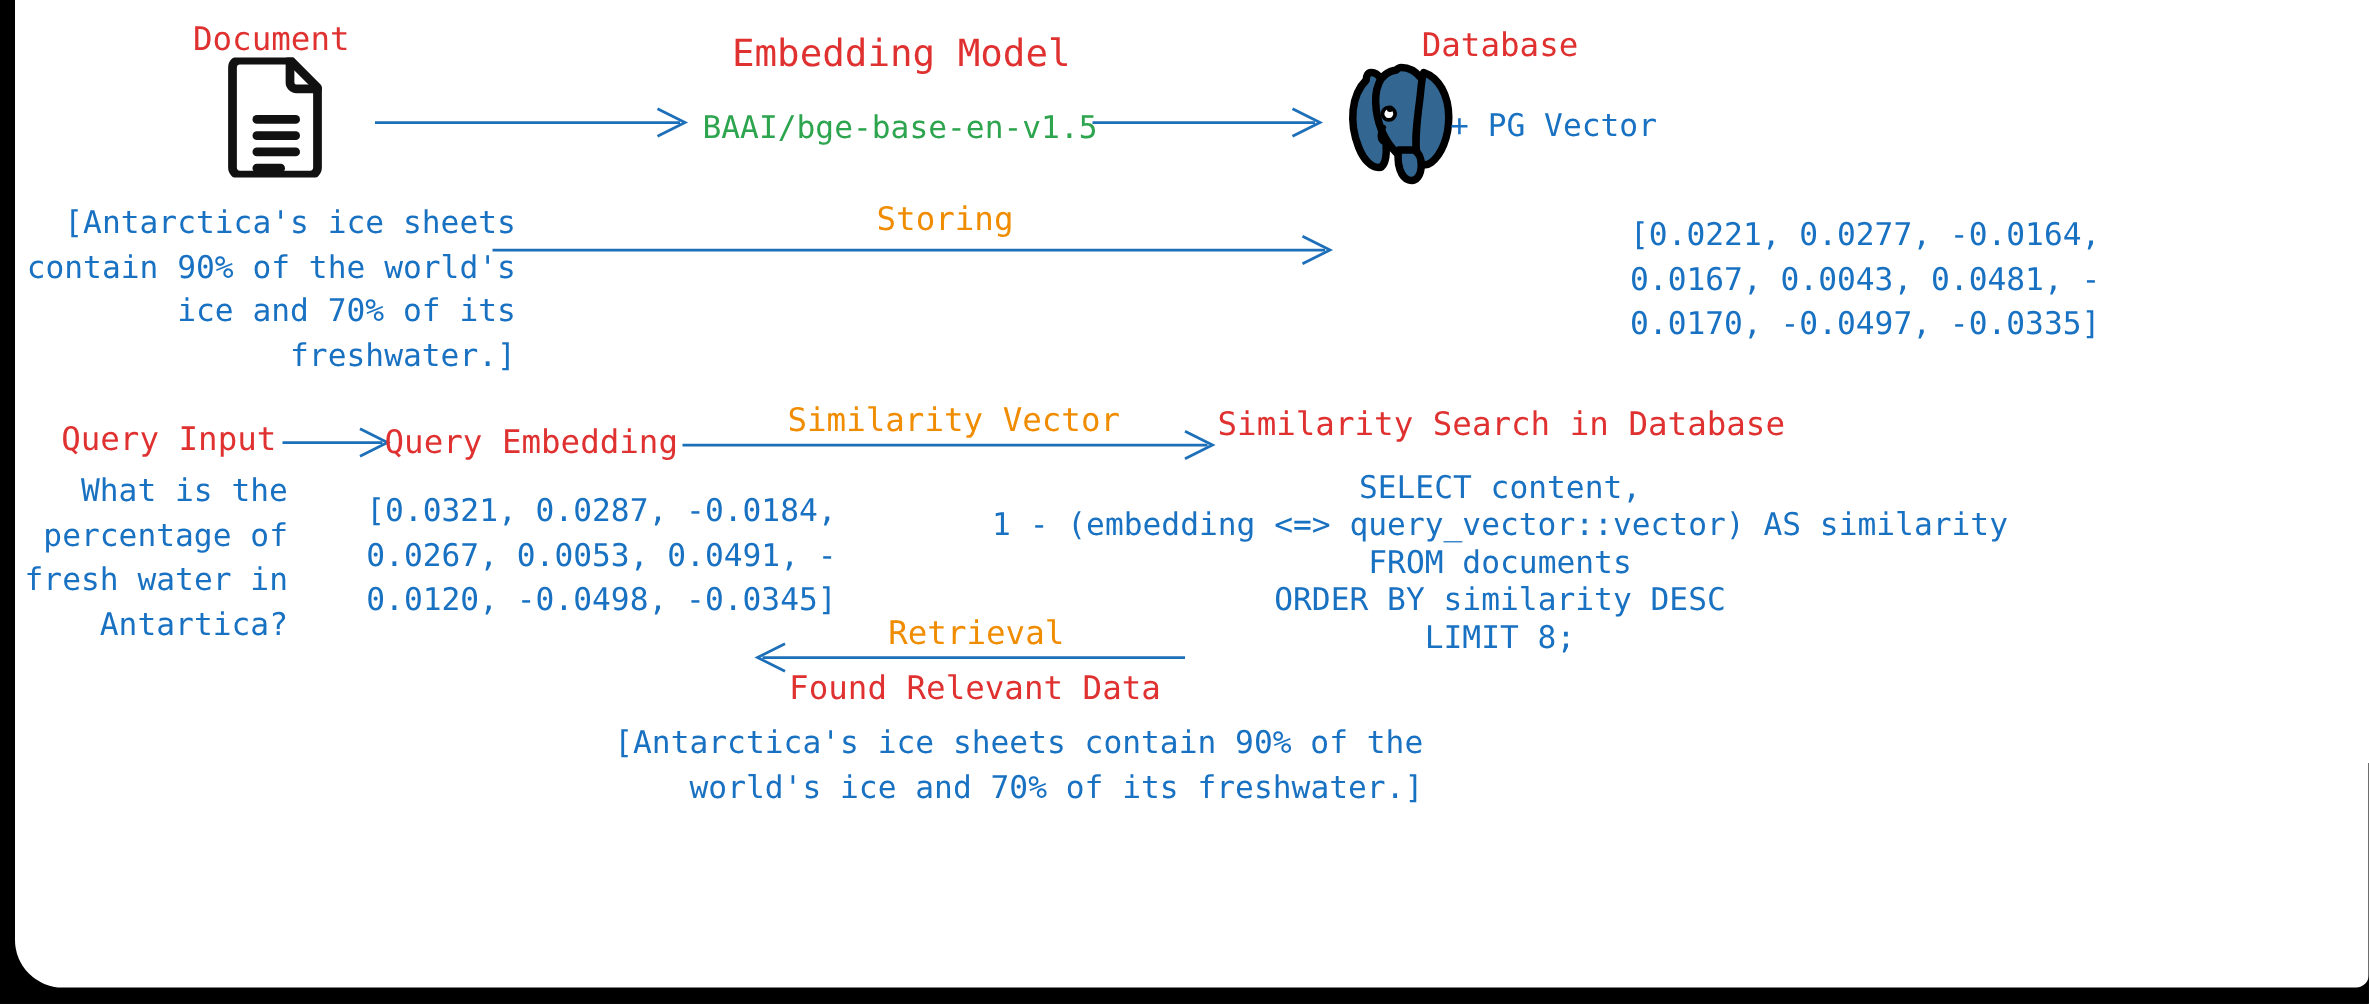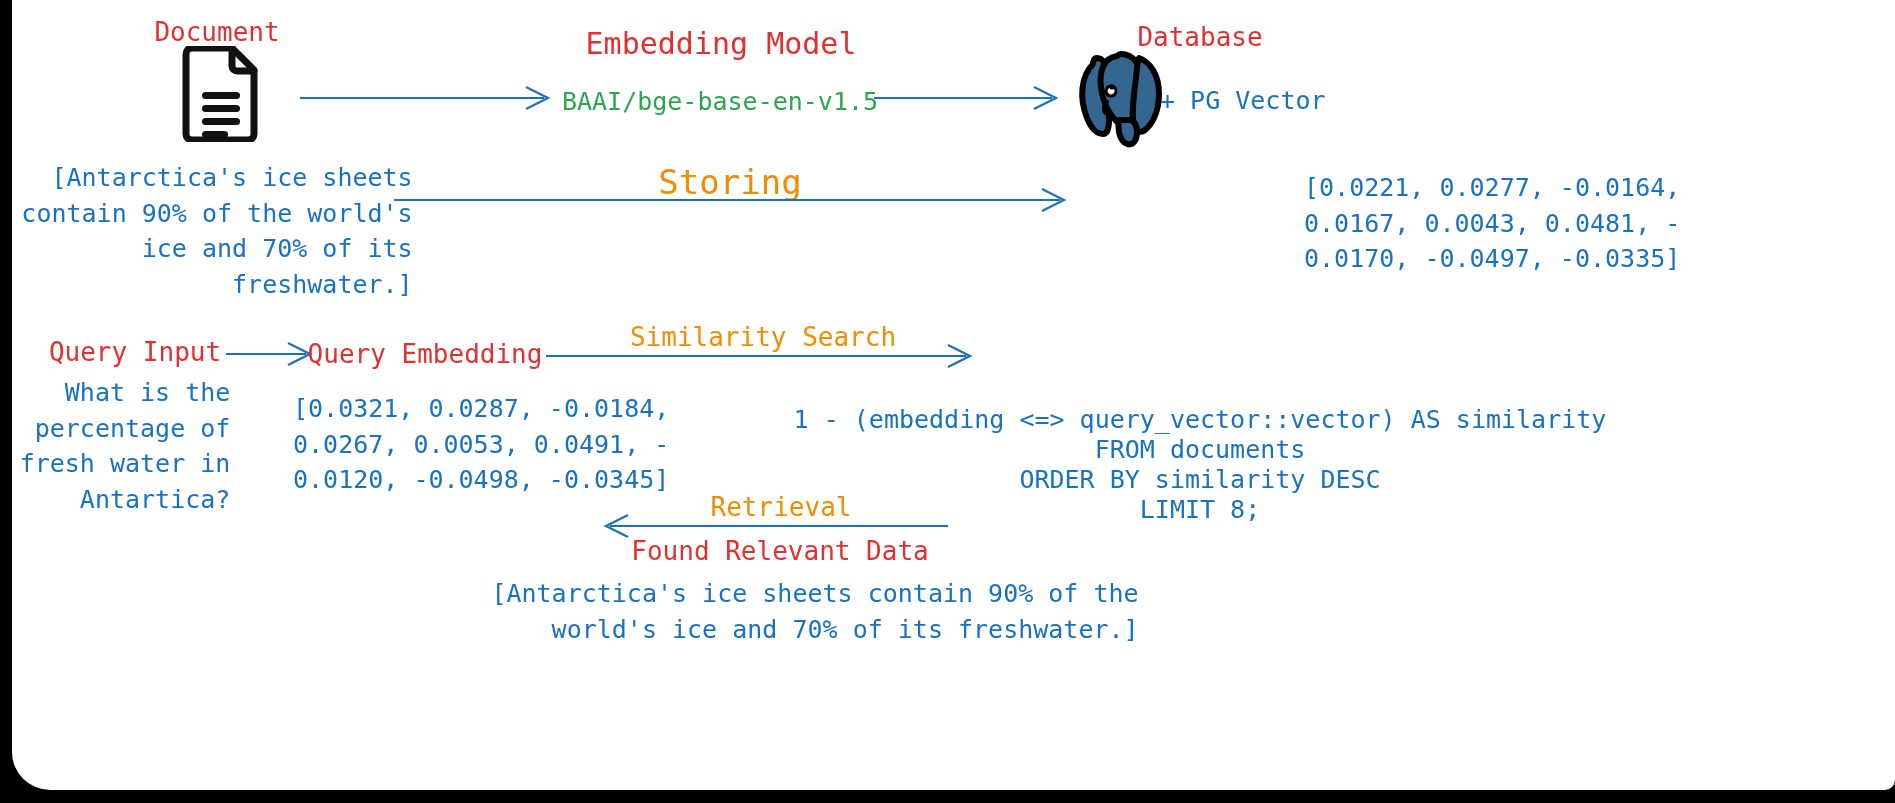--- a/index.html
+++ b/index.html
@@ -103,21 +103,21 @@
       </svg>
     </div>
 
     <div class="txt lft blue" style="left:1148px; top:83px; font-size:25px;">+ PG Vector</div>
 
     <div class="txt ctr blue" style="left:205px; top:160px; font-size:25px;">[Antarctica's ice sheets
 contain 90% of the world's
 ice and 70% of its
 freshwater.]</div>
 
-    <div class="txt ctr orange" style="left:718px; top:158px; font-size:34px;">Storing</div>
+    <div class="txt ctr orange" style="left:744px; top:158px; font-size:26px;">Storing</div>
 
     <div class="arrow" style="left:382px; top:186px;">
       <svg width="678" height="26" viewBox="0 0 678 26">
         <line x1="0" y1="14" x2="666" y2="14" stroke="#1c6fb8" stroke-width="2.2"></line>
         <polyline points="648,3 670,14 648,25" fill="none" stroke="#1c6fb8" stroke-width="2.2"></polyline>
       </svg>
     </div>
 
     <div class="txt lft blue" style="left:1292px; top:170px; font-size:25px;">[0.0221, 0.0277, -0.0164,
 0.0167, 0.0043, 0.0481, -
@@ -127,39 +127,41 @@
 
     <div class="arrow" style="left:214px; top:340px;">
       <svg width="92" height="26" viewBox="0 0 92 26">
         <line x1="0" y1="14" x2="80" y2="14" stroke="#1c6fb8" stroke-width="2.2"></line>
         <polyline points="62,3 84,14 62,25" fill="none" stroke="#1c6fb8" stroke-width="2.2"></polyline>
       </svg>
     </div>
 
     <div class="txt ctr red" style="left:413px; top:336px; font-size:26px;">Query Embedding</div>
 
-    <div class="txt ctr orange" style="left:751px; top:319px; font-size:26px;">Similarity Search</div>
+    <div class="txt ctr orange" style="left:751px; top:319px; font-size:26px;">Similarity Vector</div>
 
     <div class="arrow" style="left:534px; top:342px;">
       <svg width="432" height="26" viewBox="0 0 432 26">
         <line x1="0" y1="14" x2="420" y2="14" stroke="#1c6fb8" stroke-width="2.2"></line>
         <polyline points="402,3 424,14 402,25" fill="none" stroke="#1c6fb8" stroke-width="2.2"></polyline>
       </svg>
     </div>
 
+    <div class="txt ctr red" style="left:1189px; top:322px; font-size:26px;">Similarity Search in Database</div>
 
     <div class="txt ctr blue" style="left:113px; top:375px; font-size:25px;">What is the
 percentage of
 fresh water in
 Antartica?</div>
 
     <div class="txt lft blue" style="left:281px; top:391px; font-size:25px;">[0.0321, 0.0287, -0.0184,
 0.0267, 0.0053, 0.0491, -
 0.0120, -0.0498, -0.0345]</div>
 
+    <div class="txt ctr blue" style="left:1188px; top:372px; font-size:25px;">SELECT content,</div>
     <div class="txt ctr blue" style="left:1188px; top:402px; font-size:25px;">1 - (embedding &lt;=&gt; query_vector::vector) AS similarity</div>
     <div class="txt ctr blue" style="left:1188px; top:462px; font-size:25px;">ORDER BY similarity DESC</div>
     <div class="txt ctr blue" style="left:1188px; top:432px; font-size:25px;">FROM documents</div>
     <div class="txt ctr blue" style="left:1188px; top:492px; font-size:25px;">LIMIT 8;</div>
 
     <div class="txt ctr orange" style="left:769px; top:489px; font-size:26px;">Retrieval</div>
 
     <div class="arrow" style="left:586px; top:512px;">
       <svg width="362" height="26" viewBox="0 0 362 26">
         <line x1="12" y1="14" x2="350" y2="14" stroke="#1c6fb8" stroke-width="2.2"></line>

